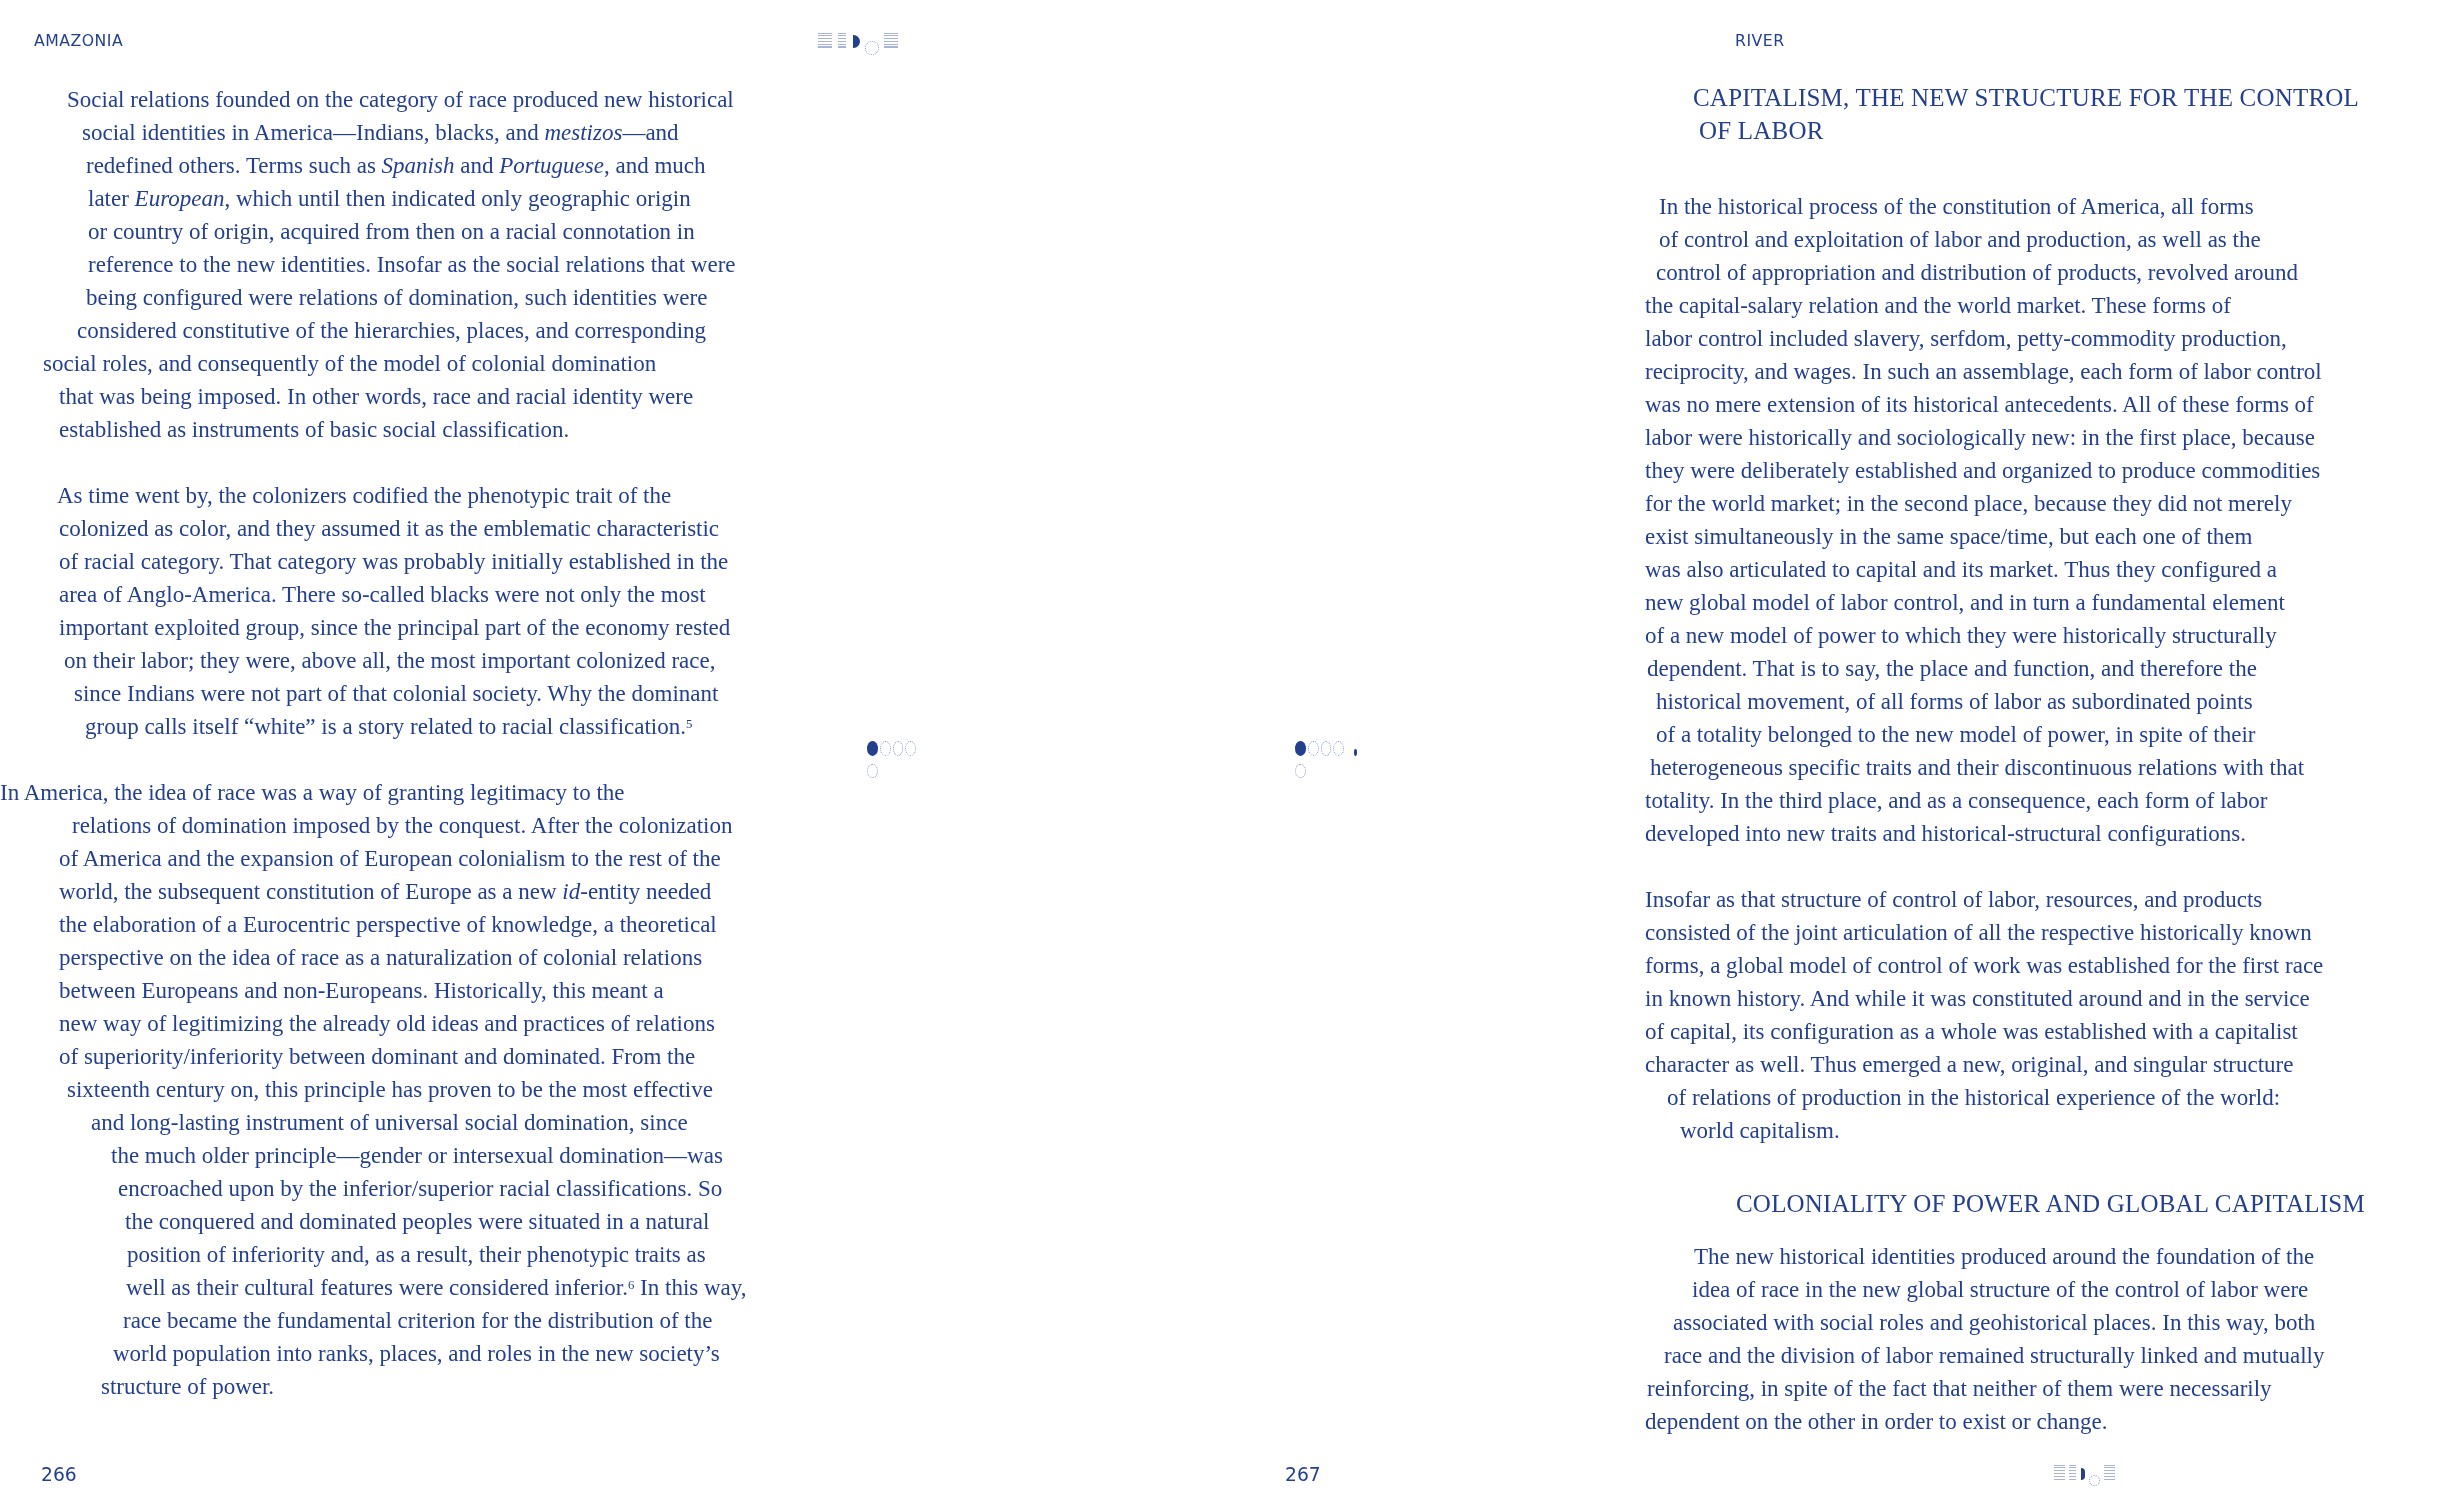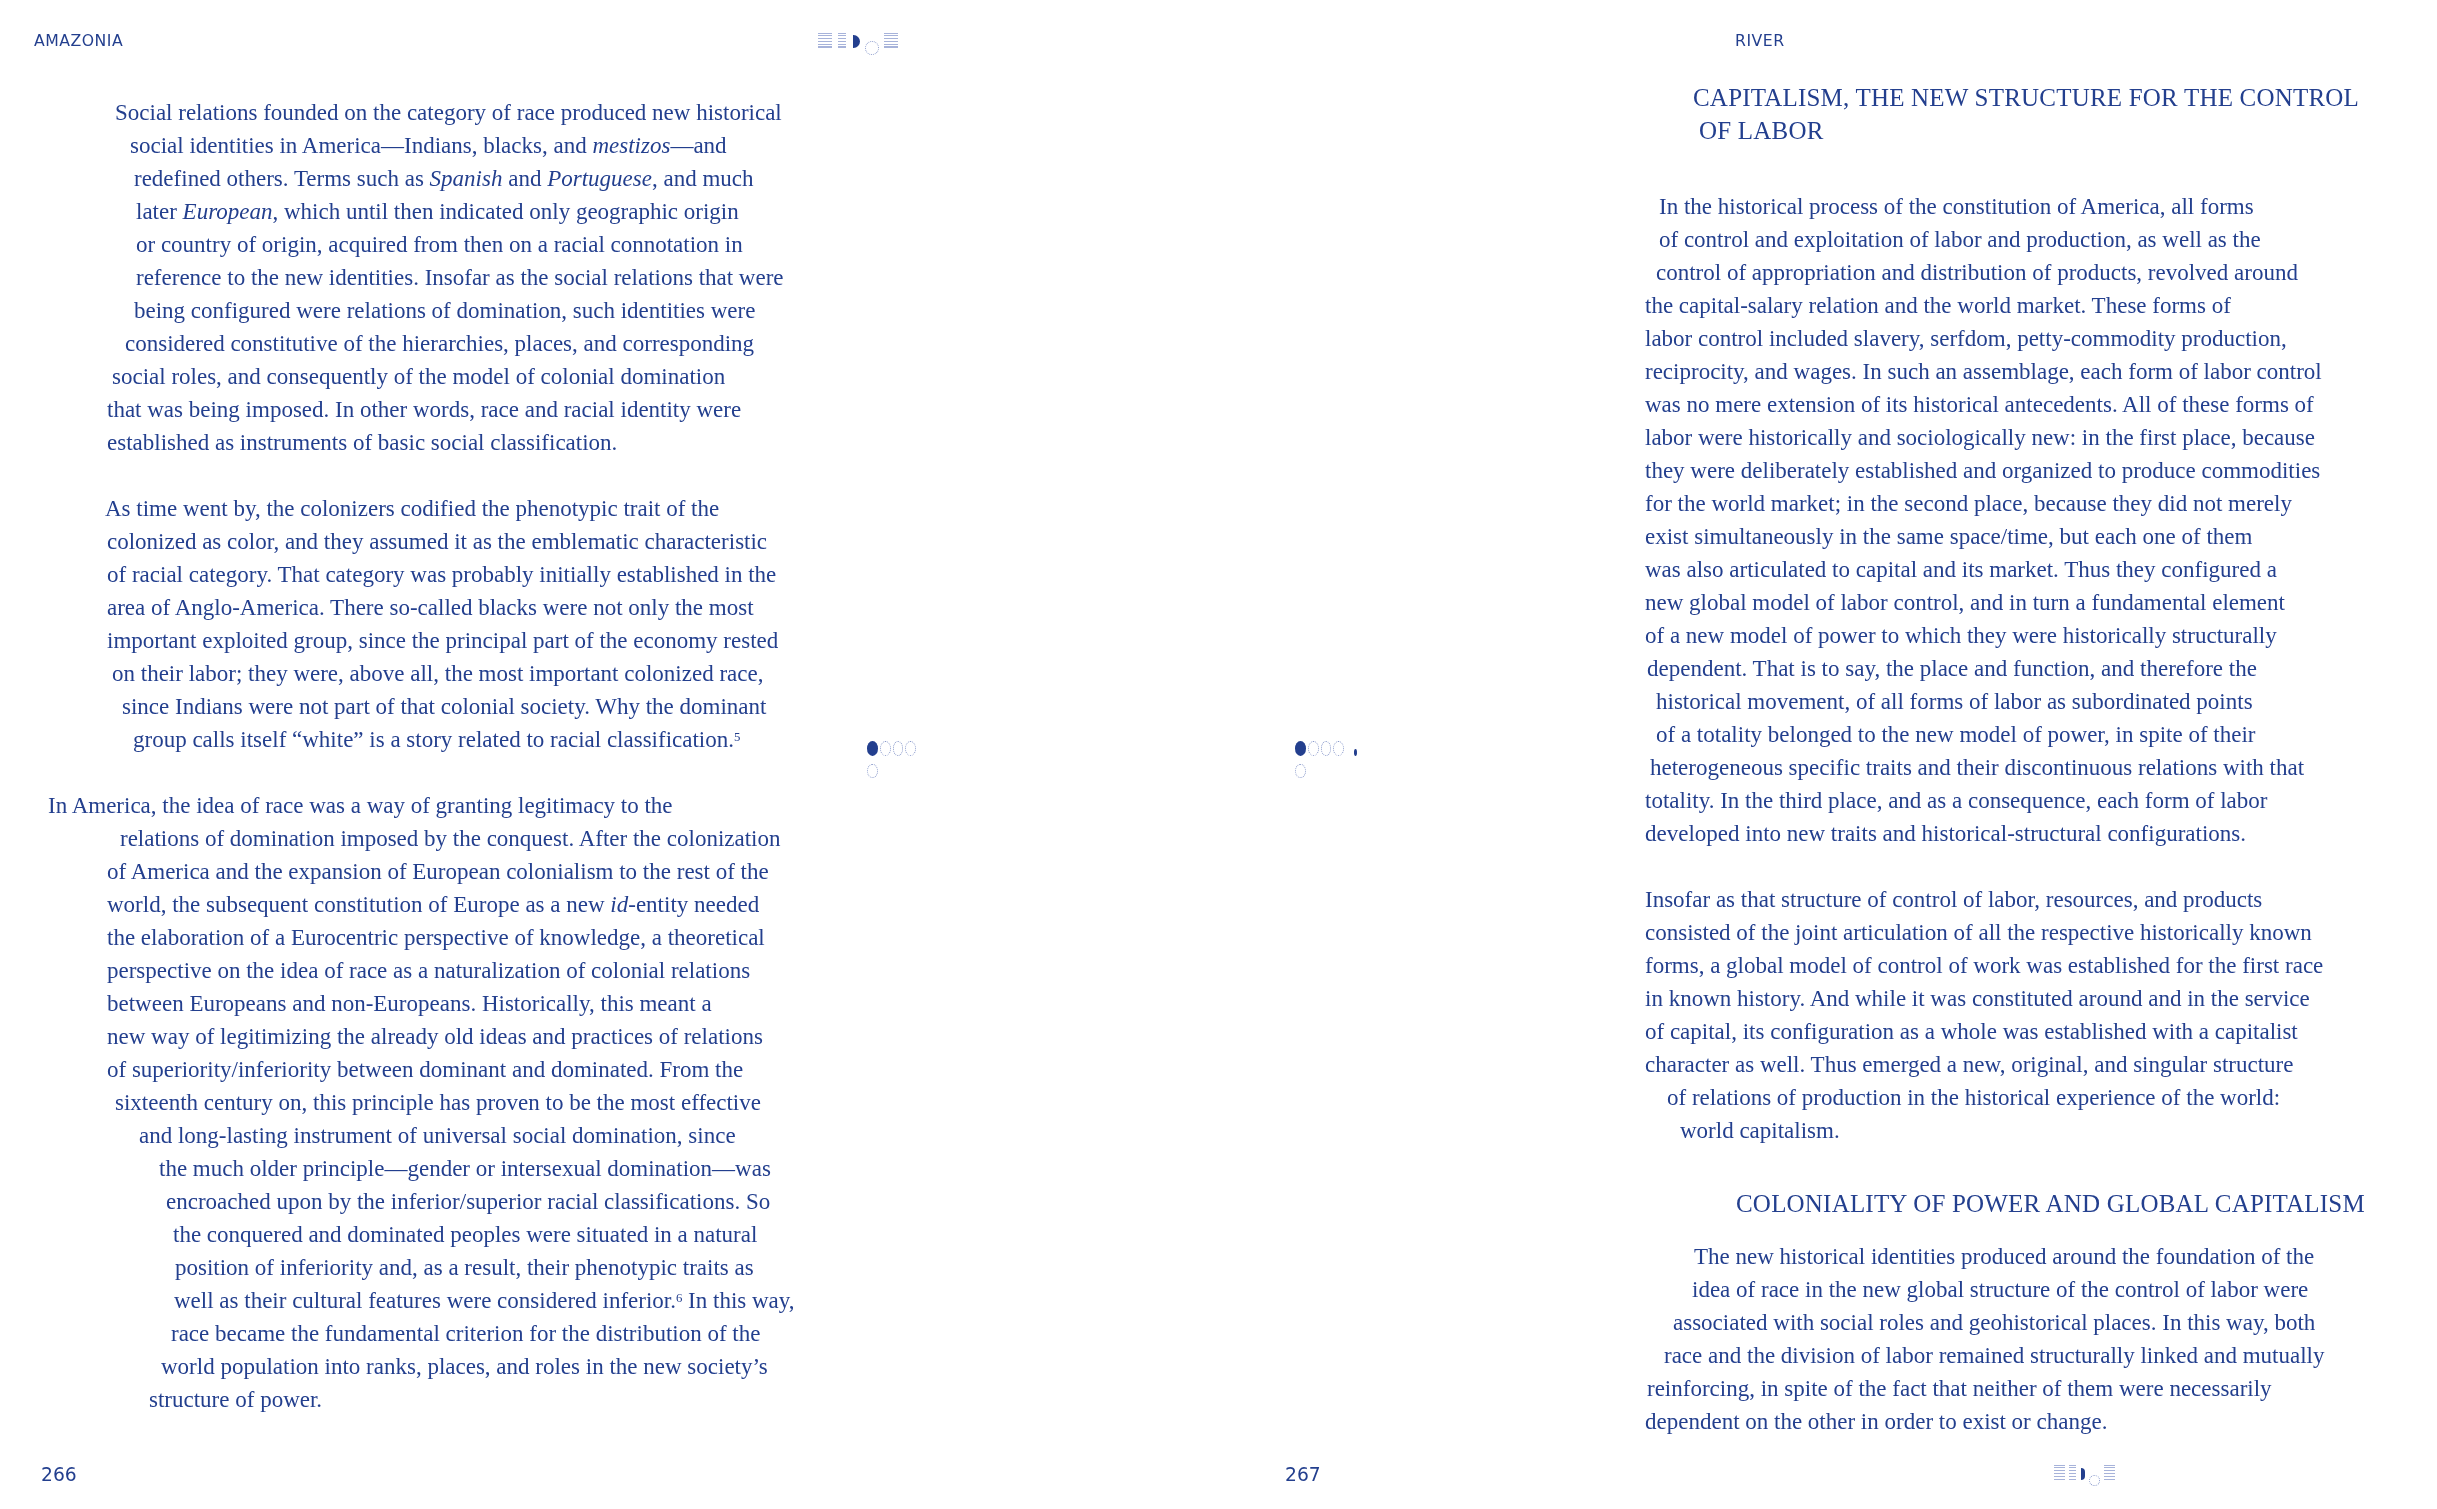--- a/index.html
+++ b/index.html
@@ -21,30 +21,30 @@
   .glyphs { position:absolute; }
   .dot-solid { display:inline-block; border-radius:50%; background:#233f8e; }
   .dot-ring { display:inline-block; border-radius:50%; border:1.5px dotted #8a9acb; box-sizing:border-box; }
   .hatch { display:inline-block; background:repeating-linear-gradient(0deg,#a7b3da 0 1.5px,#fff 1.5px 2.9px); }
 </style>
 </head>
 <body>
 
 <div class="page left">
   <div class="running" style="left:34px;">AMAZONIA</div>
-  <div class="body-text" id="left-body" style="left:0; top:96px;margin-left:48px;">
+  <div class="body-text" id="left-body" style="left:0; top:83px;">
       <span class="line" style="padding-left: 67px;">Social relations founded on the category of race produced new historical</span>
       <span class="line" style="padding-left: 82px;">social identities in America—Indians, blacks, and <i>mestizos</i>—and</span>
       <span class="line" style="padding-left: 86px;">redefined others. Terms such as <i>Spanish</i> and <i>Portuguese</i>, and much</span>
       <span class="line" style="padding-left: 88px;">later <i>European</i>, which until then indicated only geographic origin</span>
       <span class="line" style="padding-left: 88px;">or country of origin, acquired from then on a racial connotation in</span>
       <span class="line" style="padding-left: 88px;">reference to the new identities. Insofar as the social relations that were</span>
       <span class="line" style="padding-left: 86px;">being configured were relations of domination, such identities were</span>
       <span class="line" style="padding-left: 77px;">considered constitutive of the hierarchies, places, and corresponding</span>
-      <span class="line" style="padding-left: 64px;">social roles, and consequently of the model of colonial domination</span>
+      <span class="line" style="padding-left: 43px;">social roles, and consequently of the model of colonial domination</span>
       <span class="line" style="padding-left: 59px;">that was being imposed. In other words, race and racial identity were</span>
       <span class="line" style="padding-left: 59px;">established as instruments of basic social classification.</span>
       <span class="gap"></span>
       <span class="line" style="padding-left: 57px;">As time went by, the colonizers codified the phenotypic trait of the</span>
       <span class="line" style="padding-left: 59px;">colonized as color, and they assumed it as the emblematic characteristic</span>
       <span class="line" style="padding-left: 59px;">of racial category. That category was probably initially established in the</span>
       <span class="line" style="padding-left: 59px;">area of Anglo-America. There so-called blacks were not only the most</span>
       <span class="line" style="padding-left: 59px;">important exploited group, since the principal part of the economy rested</span>
       <span class="line" style="padding-left: 64px;">on their labor; they were, above all, the most important colonized race,</span>
       <span class="line" style="padding-left: 74px;">since Indians were not part of that colonial society. Why the dominant</span>

